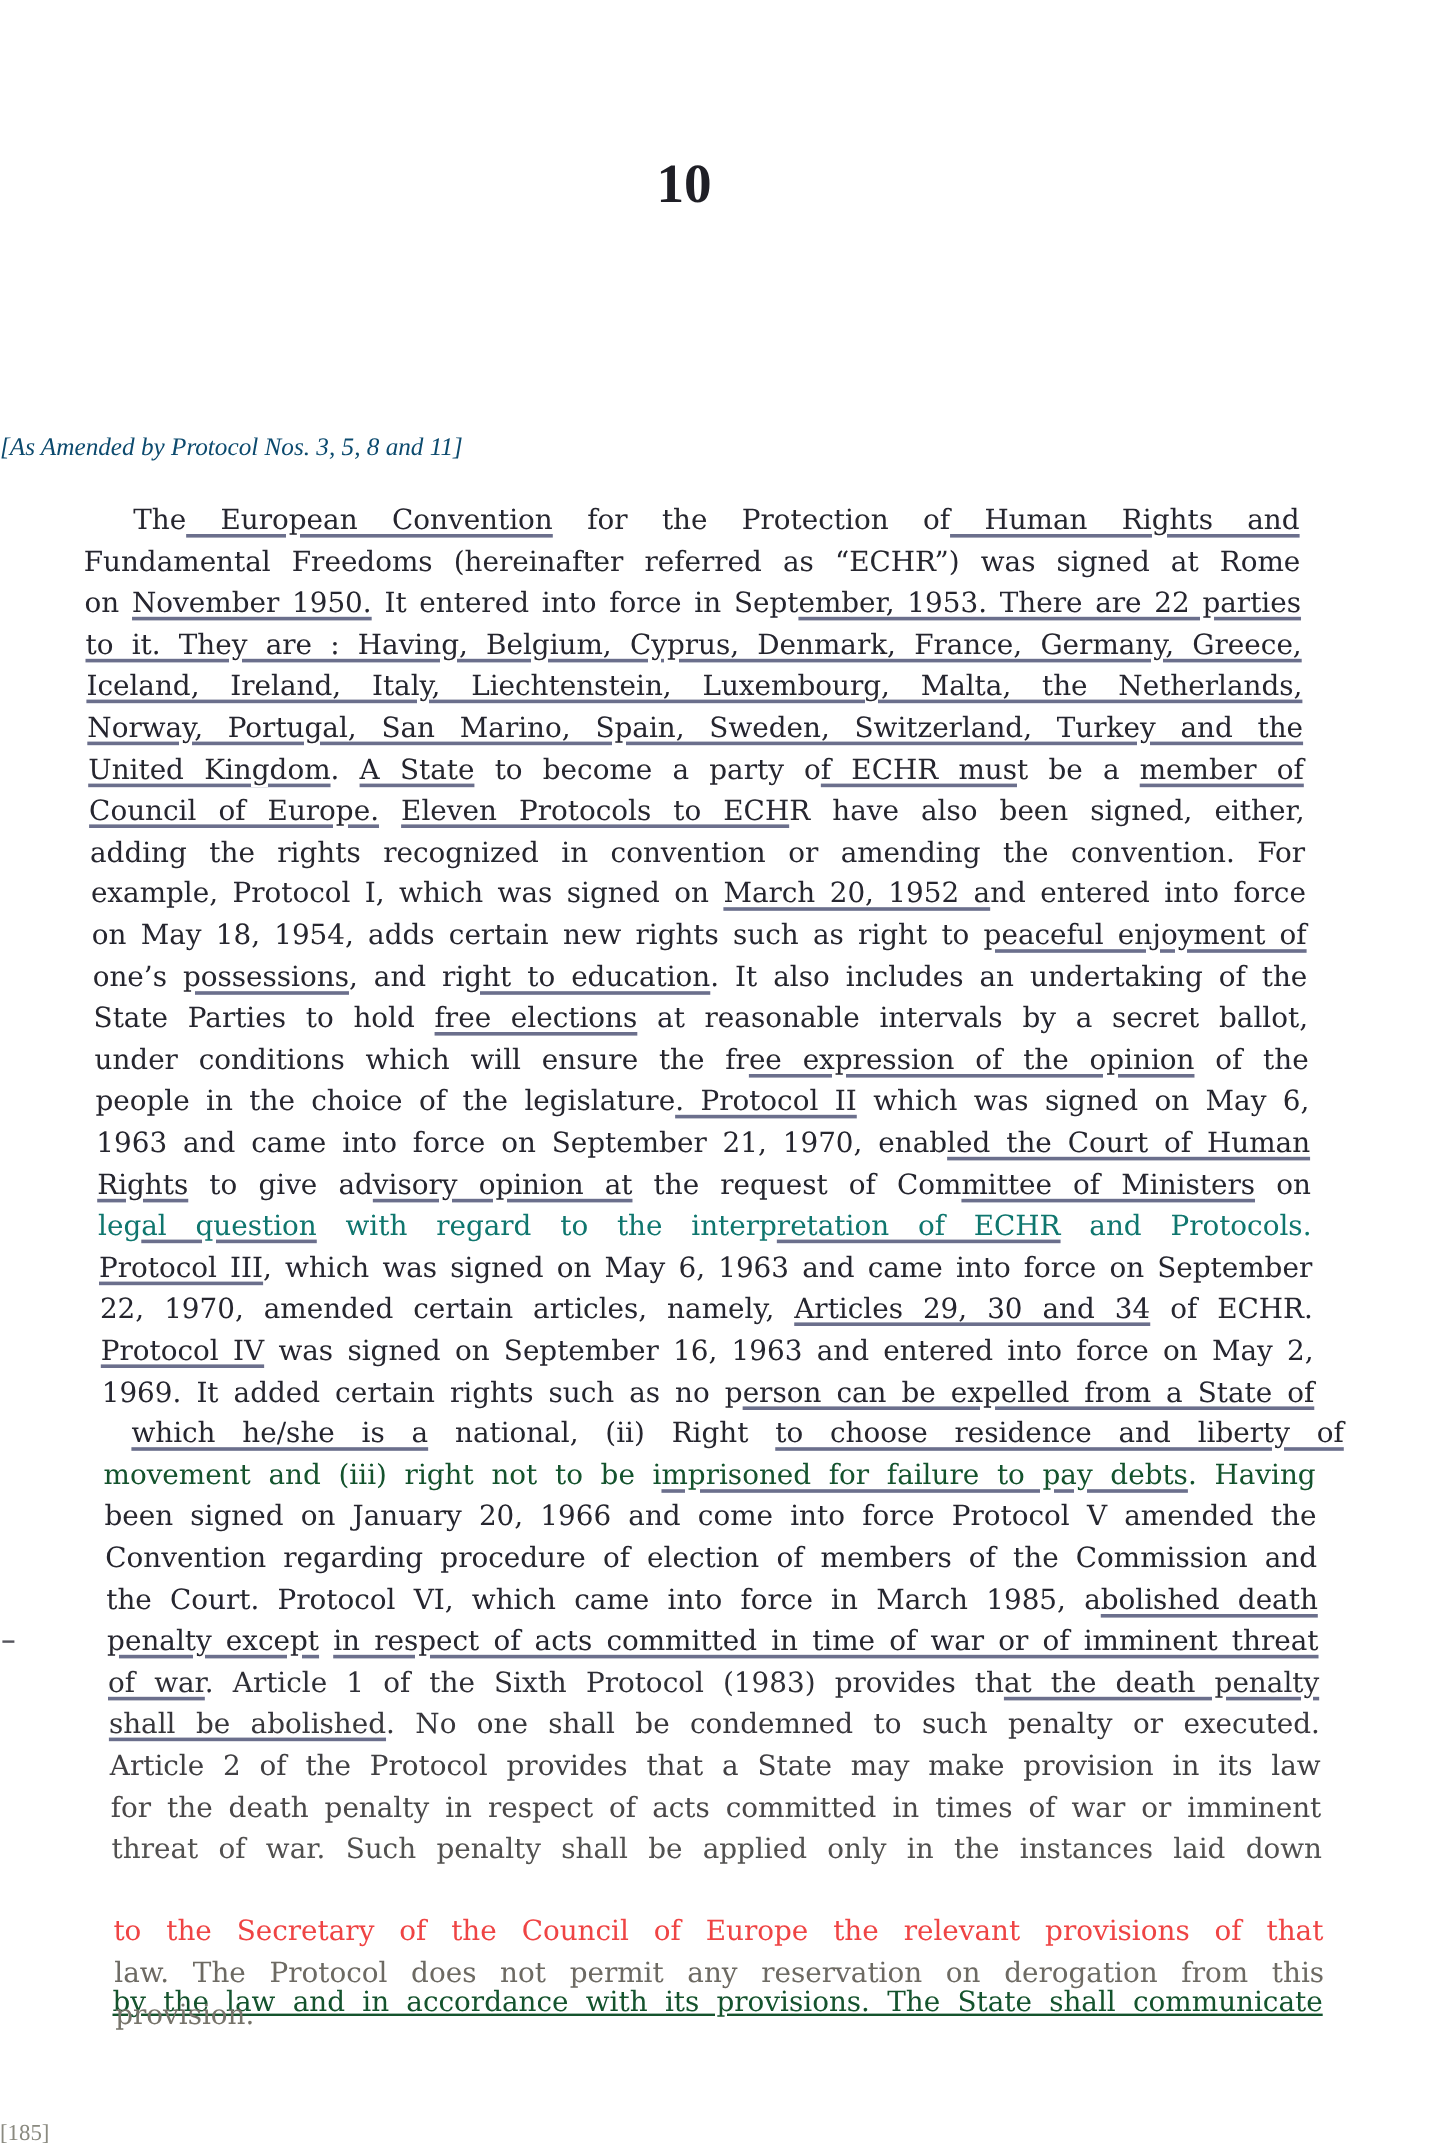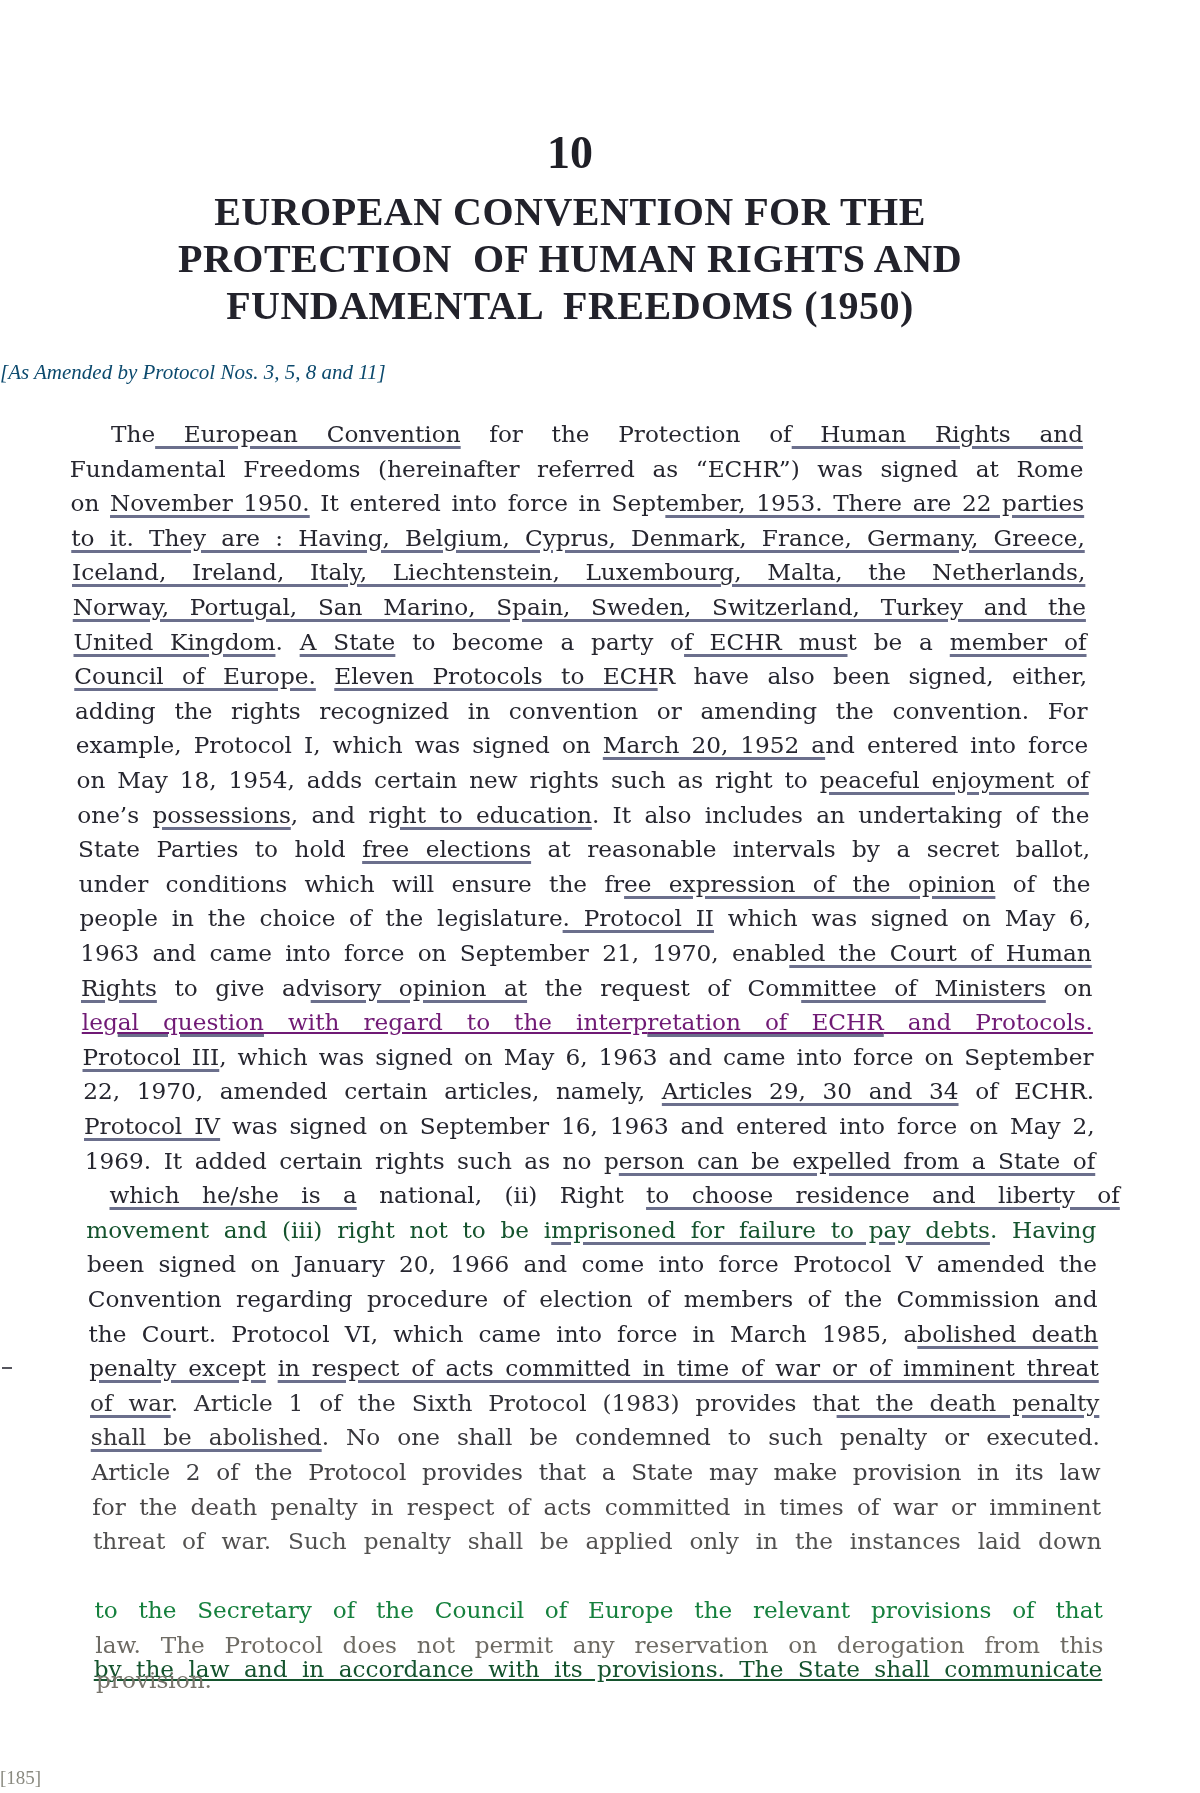--- a/index.html
+++ b/index.html
@@ -37,62 +37,57 @@
     position: absolute; left: 0; width: 1200px; top: 1724px; text-align: left;
     font-family: "Liberation Serif", serif; font-size: 19px; color: #8a8a80; margin-top: 43px;
   }
   .margin-mark { position: absolute; left: 2px; top: 1367px; width: 10px; height: 2px; background: #55555d; }
 </style>
 </head>
 <body>
 
 <div class="page">
   <div class="chapter-number">10</div>
-  <div class="title">
-    <div>EUROPEAN CONVENTION FOR THE</div>
-    <div>PROTECTION  OF HUMAN RIGHTS AND</div>
-    <div>FUNDAMENTAL  FREEDOMS (1950)</div>
-  </div>
   <div class="subtitle">[As Amended by Protocol Nos. 3, 5, 8 and 11]</div>
 
   <div class="body-lines" id="body-lines">
       <div class="line" style="top: 418px; left: 111px; width: 972px; color: rgb(38, 38, 47); white-space: normal;"><span>The</span><span class="u"> European Convention</span><span> for the Protection of</span><span class="u"> Human Rights and</span></div>
       <div class="line" style="top: 452.6px; left: 69.75px; width: 1013.83px; color: rgb(38, 38, 47); white-space: normal;"><span>Fundamental Freedoms (hereinafter referred as “ECHR”) was signed at Rome</span></div>
       <div class="line" style="top: 487.2px; left: 70.5px; width: 1013.67px; color: rgb(38, 38, 47); white-space: normal;"><span>on </span><span class="u">November 1950.</span><span> It entered into force in Sept</span><span class="u">ember, 1953. There are 22 parties</span></div>
       <div class="line" style="top: 521.8px; left: 71.25px; width: 1013.5px; color: rgb(38, 38, 47); white-space: normal;"><span class="u">to it. They are : Having, Belgium, Cyprus, Denmark, France, Germany, Greece,</span></div>
       <div class="line" style="top: 556.4px; left: 72px; width: 1013.33px; color: rgb(38, 38, 47); white-space: normal;"><span class="u">Iceland, Ireland, Italy, Liechtenstein, Luxembourg, Malta, the Netherlands,</span></div>
       <div class="line" style="top: 591px; left: 72.75px; width: 1013.17px; color: rgb(38, 38, 47); white-space: normal;"><span class="u">Norway, Portugal, San Marino, Spain, Sweden, Switzerland, Turkey and the</span></div>
       <div class="line" style="top: 625.6px; left: 73.5px; width: 1013px; color: rgb(38, 38, 47); white-space: normal;"><span class="u">United Kingdom</span><span>. </span><span class="u">A State</span><span> to become a party o</span><span class="u">f ECHR mus</span><span>t be a </span><span class="u">member of</span></div>
       <div class="line" style="top: 660.2px; left: 74.25px; width: 1012.83px; color: rgb(38, 38, 47); white-space: normal;"><span class="u">Council of Europe.</span><span> </span><span class="u">Eleven Protocols to ECH</span><span>R have also been signed, either,</span></div>
       <div class="line" style="top: 694.8px; left: 75px; width: 1012.67px; color: rgb(38, 38, 47); white-space: normal;"><span>adding the rights recognized in convention or amending the convention. For</span></div>
       <div class="line" style="top: 729.4px; left: 75.75px; width: 1012.5px; color: rgb(38, 38, 47); white-space: normal;"><span>example, Protocol I, which was  signed on </span><span class="u">March 20, 1952 a</span><span>nd entered into force</span></div>
       <div class="line" style="top: 764px; left: 76.5px; width: 1012.33px; color: rgb(38, 38, 47); white-space: normal;"><span>on May 18, 1954, adds certain new rights such as right to </span><span class="u">peaceful enjoyment of</span></div>
       <div class="line" style="top: 798.6px; left: 77.25px; width: 1012.17px; color: rgb(38, 38, 47); white-space: normal;"><span>one’s </span><span class="u">possessions</span><span>, and ri</span><span class="u">ght to education</span><span>. It also includes an undertaking of the</span></div>
       <div class="line" style="top: 833.2px; left: 78px; width: 1012px; color: rgb(38, 38, 47); white-space: normal;"><span>State Parties to hold </span><span class="u">free elections</span><span> at reasonable intervals by a secret ballot,</span></div>
       <div class="line" style="top: 867.8px; left: 78.75px; width: 1011.83px; color: rgb(38, 38, 47); white-space: normal;"><span>under conditions which will ensure the fr</span><span class="u">ee expression of the opinion</span><span> of the</span></div>
       <div class="line" style="top: 902.4px; left: 79.5px; width: 1011.67px; color: rgb(38, 38, 47); white-space: normal;"><span>people in the choice of the legislature</span><span class="u">. Protocol II</span><span> which was signed on May 6,</span></div>
       <div class="line" style="top: 937px; left: 80.25px; width: 1011.5px; color: rgb(38, 38, 47); white-space: normal;"><span>1963 and came into force on September 21, 1970, enab</span><span class="u">led the Court of Human</span></div>
       <div class="line" style="top: 971.6px; left: 81px; width: 1011.33px; color: rgb(38, 38, 47); white-space: normal;"><span class="u">Rights</span><span> to give ad</span><span class="u">visory opinion at</span><span> the request of Com</span><span class="u">mittee of Ministers</span><span> on</span></div>
-      <div class="line" style="top: 1006.2px; left: 81.75px; width: 1011.17px; color: #701a75; white-space: normal; text-decoration: underline;"><span>leg</span><span class="u">al question</span><span> with regard to the interp</span><span class="u">retation of ECHR</span><span> and Protocols.</span></div>
+      <div class="line" style="top: 1006.2px; left: 81.75px; width: 1011.17px; color: #0f766e; white-space: normal;"><span>leg</span><span class="u">al question</span><span> with regard to the interp</span><span class="u">retation of ECHR</span><span> and Protocols.</span></div>
       <div class="line" style="top: 1040.8px; left: 82.5px; width: 1011px; color: rgb(38, 38, 47); white-space: normal;"><span class="u">Protocol III</span><span>, which was signed on May 6, 1963 and came into force on September</span></div>
       <div class="line" style="top: 1075.4px; left: 83.25px; width: 1010.83px; color: rgb(38, 38, 47); white-space: normal;"><span>22, 1970, amended certain articles, namely, </span><span class="u">Articles 29, 30 and 34</span><span> of ECHR.</span></div>
       <div class="line" style="top: 1110px; left: 84px; width: 1010.67px; color: rgb(38, 38, 47); white-space: normal;"><span class="u">Protocol IV</span><span> was signed on September 16, 1963 and entered into force on May 2,</span></div>
       <div class="line" style="top: 1144.6px; left: 84.75px; width: 1010.5px; color: rgb(38, 38, 47); white-space: normal;"><span>1969. It added certain rights such as no p</span><span class="u">erson can be expelled from a State of</span></div>
       <div class="line" style="top: 1179.2px; left: 85.5px; width: 1010.33px; color: rgb(38, 38, 47); white-space: normal; margin-left: 24px;"><span class="u">which he/she is a</span><span> national, (ii) Right </span><span class="u">to choose residence and liberty of</span></div>
       <div class="line" style="top: 1213.8px; left: 86.25px; width: 1010.17px; color: #14532d; white-space: normal;"><span>movement and (iii) right not to be i</span><span class="u">mprisoned for failure to pay debts</span><span>. Having</span></div>
       <div class="line" style="top: 1248.4px; left: 87px; width: 1010px; color: rgb(38, 38, 47); white-space: normal;"><span>been signed on January 20, 1966 and come into force Protocol V amended the</span></div>
       <div class="line" style="top: 1283px; left: 87.75px; width: 1009.83px; color: rgb(38, 38, 47); white-space: normal;"><span>Convention regarding procedure of election of members of the Commission and</span></div>
       <div class="line" style="top: 1317.6px; left: 88.5px; width: 1009.67px; color: rgb(38, 38, 47); white-space: normal;"><span>the Court. Protocol VI, which came into force in March 1985, a</span><span class="u">bolished death</span></div>
       <div class="line" style="top: 1352.2px; left: 89.25px; width: 1009.5px; color: rgb(38, 38, 47); white-space: normal;"><span class="u">penalty except</span><span> </span><span class="u">in respect of acts committed in time of war or of imminent threat</span></div>
       <div class="line" style="top: 1386.8px; left: 90px; width: 1009.33px; color: rgb(47, 47, 54); white-space: normal;"><span class="u">of war</span><span>. Article 1 of the Sixth Protocol (1983) provides th</span><span class="u">at the death penalty</span></div>
       <div class="line" style="top: 1421.4px; left: 90.75px; width: 1009.17px; color: rgb(56, 55, 60); white-space: normal;"><span class="u">shall be abolished</span><span>. No one shall be condemned to such penalty or executed.</span></div>
       <div class="line" style="top: 1456px; left: 91.5px; width: 1009px; color: rgb(65, 64, 67); white-space: normal;"><span>Article 2 of the Protocol provides that a State may make provision in its law</span></div>
       <div class="line" style="top: 1490.6px; left: 92.25px; width: 1008.83px; color: rgb(74, 72, 73); white-space: normal;"><span>for the death penalty in respect of acts committed in times of war or imminent</span></div>
       <div class="line" style="top: 1525.2px; left: 93px; width: 1008.67px; color: rgb(82, 81, 80); white-space: normal;"><span>threat of war. Such  penalty shall be applied only in the instances laid down</span></div>
       <div class="line" style="top: 1653px; left: 93.75px; width: 1008.5px; color: #14532d; white-space: normal; text-decoration: underline;"><span>by the law and in accordance with its provisions. The State shall communicate</span></div>
-      <div class="line" style="top: 1594.4px; left: 94.5px; width: 1008.33px; color: #15803d; white-space: normal;"><span>to the Secretary of the Council of Europe the relevant provisions of that</span></div>
+      <div class="line" style="top: 1594.4px; left: 94.5px; width: 1008.33px; color: #ef4444; white-space: normal;"><span>to the Secretary of the Council of Europe the relevant provisions of that</span></div>
       <div class="line" style="top: 1629px; left: 95.25px; width: 1008.17px; color: rgb(109, 106, 99); white-space: normal;"><span>law. The Protocol does not permit any reservation on derogation from this</span></div>
       <div class="line last" style="top: 1663.6px; left: 96px; width: 1008px; color: rgb(118, 115, 106);"><span>provision.</span></div>
     </div>
 
   <div class="margin-mark"></div>
   <div class="page-number">[185]</div>
 </div>
 
 </body></html>

